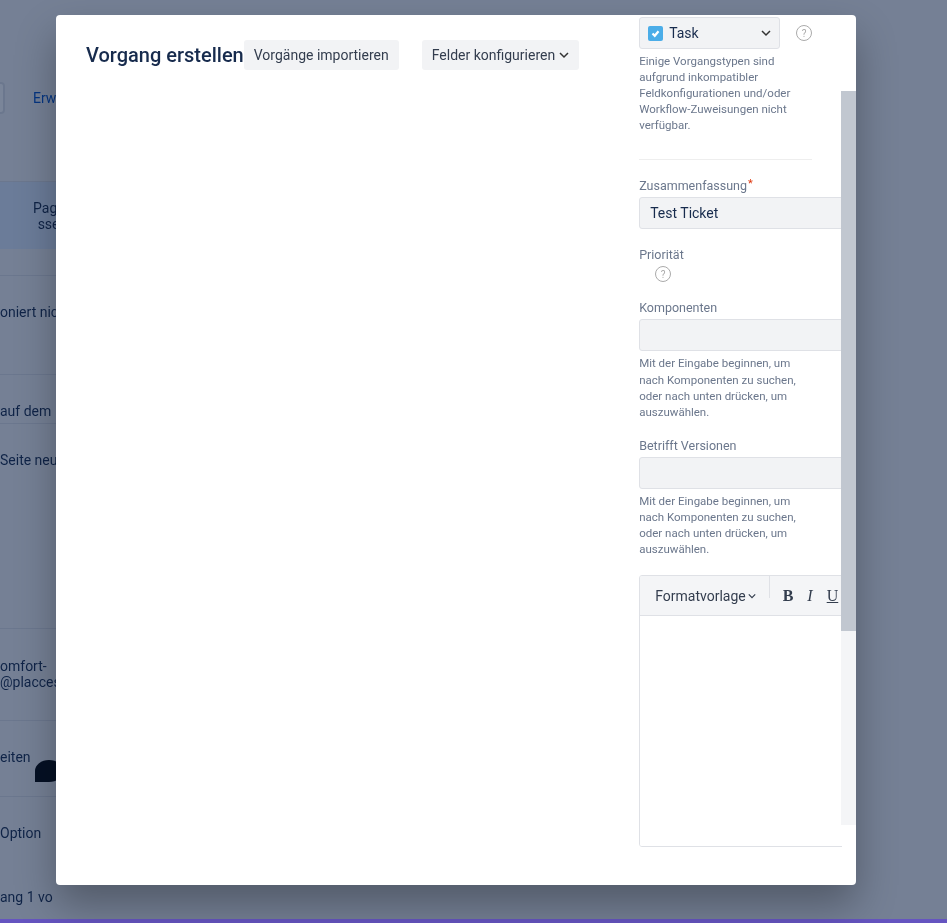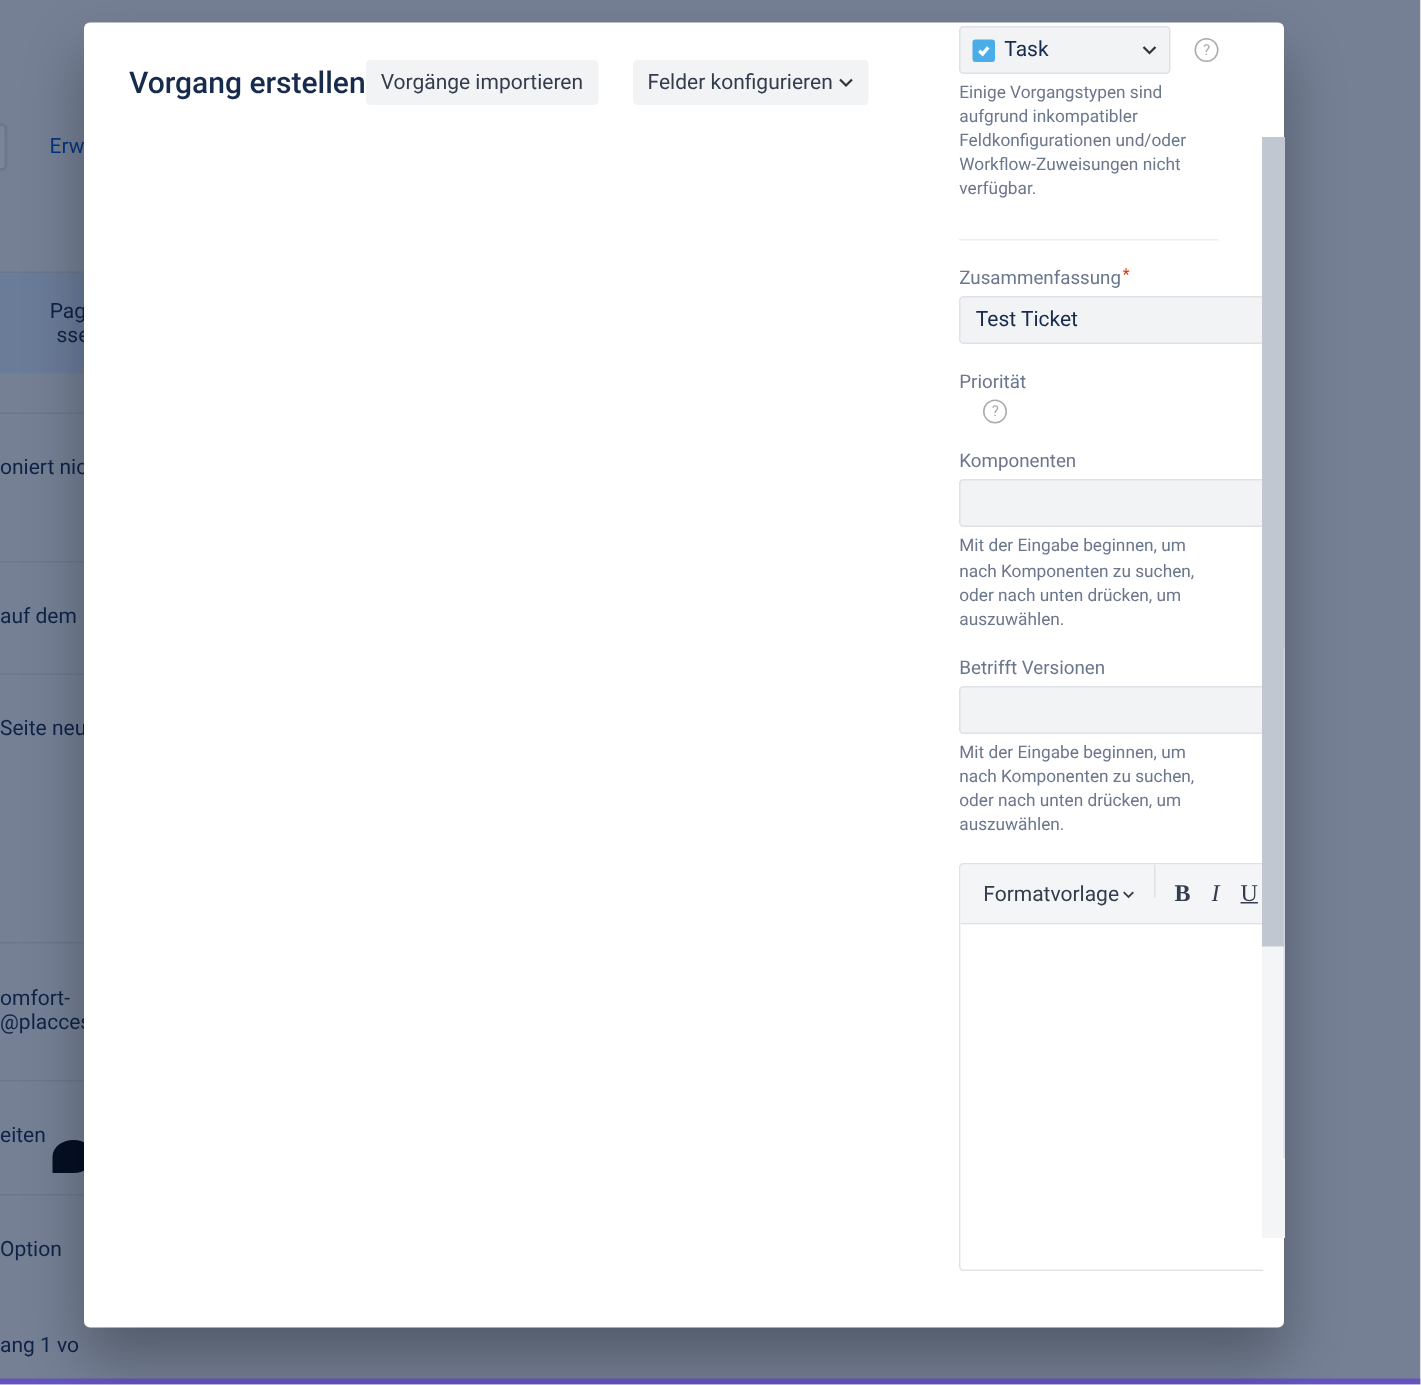--- a/index.html
+++ b/index.html
@@ -6,21 +6,21 @@
 html,body{width:947px;height:923px;overflow:hidden;background:#fff}
 .bg{width:947px;height:923px;background:#f4f5f7;position:relative}
 .bg-overlay{position:absolute;inset:0;background:rgba(9,30,66,.54)}
 .bg-content{position:relative;padding:30px 0 0 0;color:#172b4d}
 .bg-search{position:absolute;left:-30px;top:82px;width:35px;height:32px;border:2px solid #dfe1e6;border-radius:4px;display:flex;align-items:center;justify-content:flex-end;padding-right:5px;background:#fff}
 .bg-link{position:absolute;left:33px;top:90px;color:#0052cc;font-size:14px}
 .bg-row{position:absolute;left:0;height:73px;width:80px;border-top:1px solid #dfe1e6;font-size:14px;color:#172b4d;display:flex;align-items:center;padding-left:0;overflow:hidden;white-space:nowrap}
 .r1{top:181px;background:#deebff;height:68px;flex-direction:column;align-items:flex-end;justify-content:center;padding-right:8px}
 .r2{top:275px}
 .r3{top:374px}
-.r4{top:449px}
+.r4{top:423px}
 .r6{top:628px;height:90px;flex-direction:column;align-items:flex-start;justify-content:center}
 .r7{top:720px}
 .r8{top:796px}
 .r9{top:860px;border-top:none;background:#f4f5f7}
 .cursor-blob{position:absolute;left:35px;top:760px;width:28px;height:22px;background:#000;border-radius:50% 50% 50% 0}
 .bottom-bar{position:absolute;left:0;bottom:0;width:947px;height:4px;background:#6554c0}
 
 
 .modal{position:absolute;left:56px;top:15px;width:800px;height:870px;background:#fff;border-radius:4px;box-shadow:0 20px 40px rgba(0,0,0,.3);display:flex;flex-direction:row}
 .mhead{height:60px;padding:20px 30px 0;display:flex;align-items:center;justify-content:space-between}

